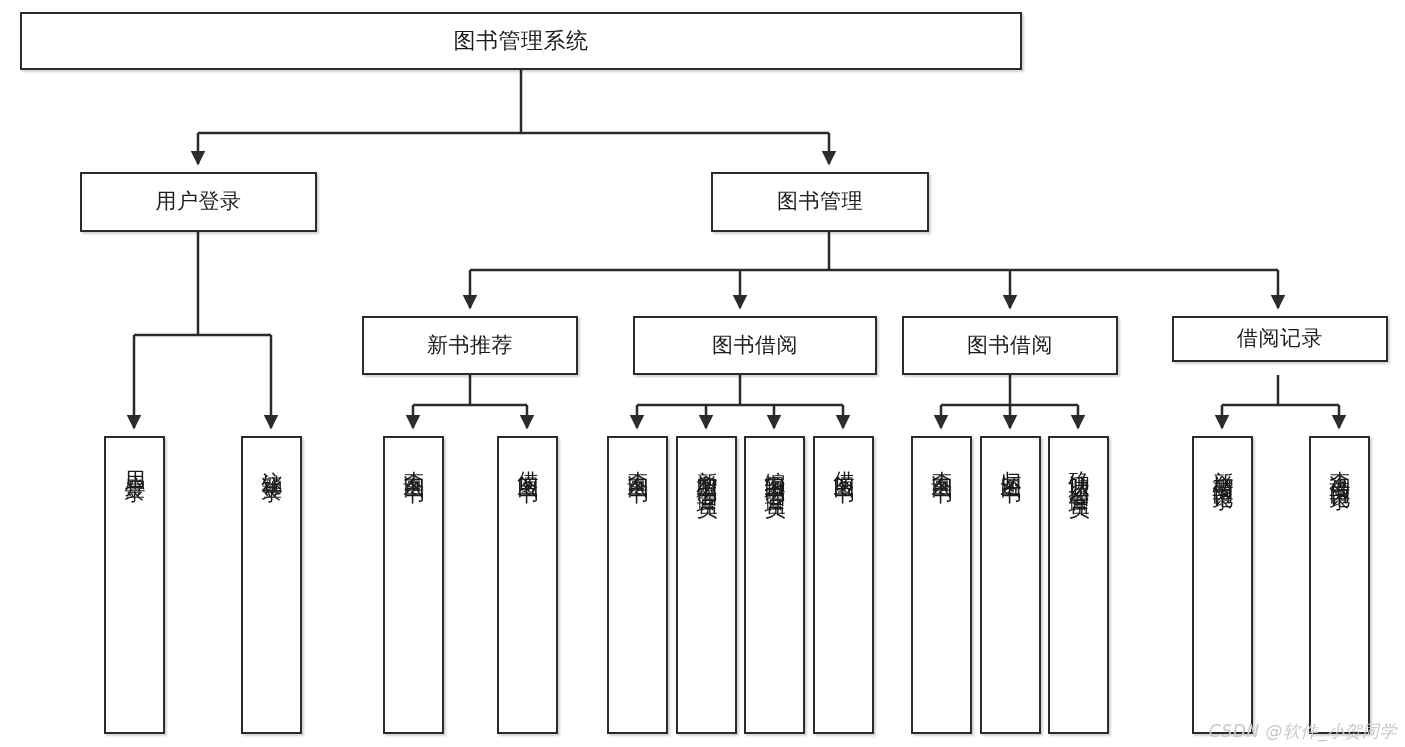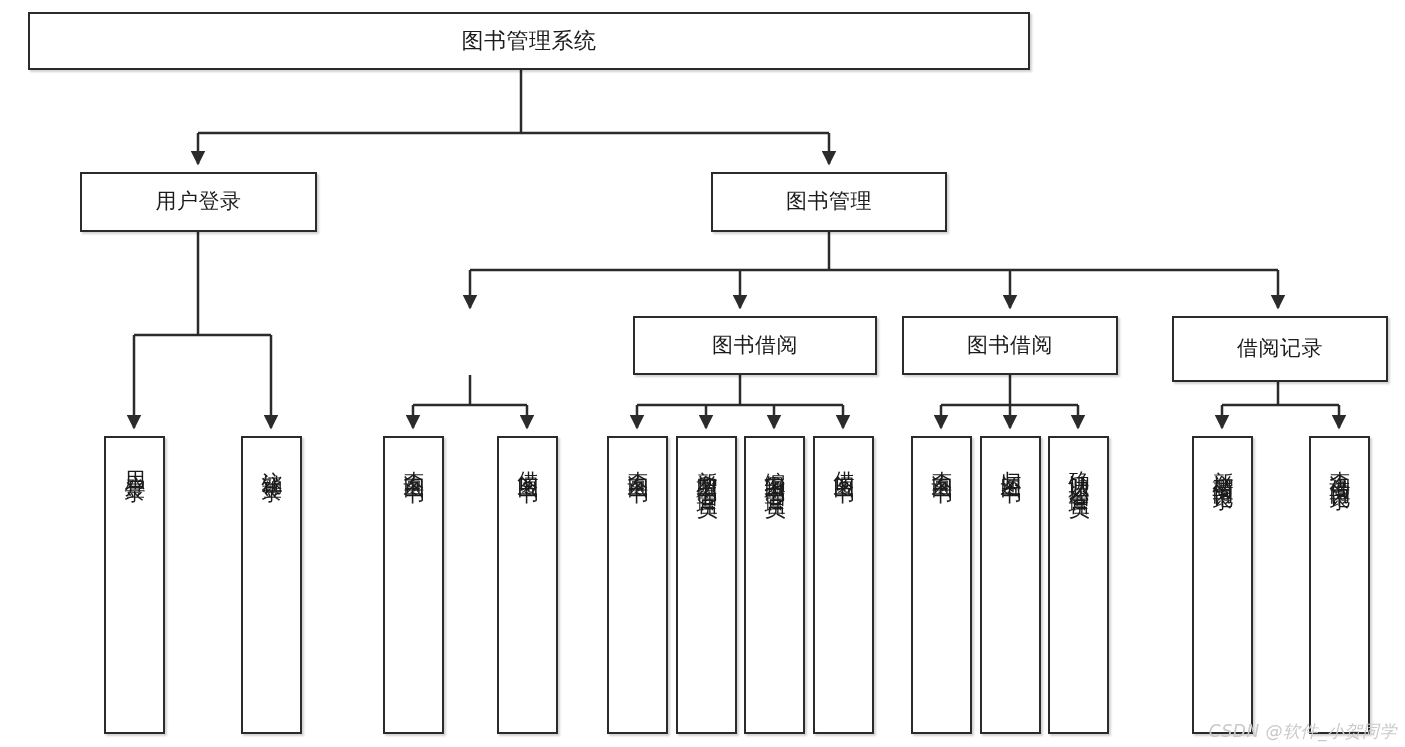--- a/index.html
+++ b/index.html
@@ -132,38 +132,41 @@
       <path d="M 1010 405 L 1010 428" marker-end="url(#arrow)"></path>
       <path d="M 1078 405 L 1078 428" marker-end="url(#arrow)"></path>
 
       <path d="M 1278 375 L 1278 405"></path>
       <path d="M 1222 405 L 1339 405"></path>
       <path d="M 1222 405 L 1222 428" marker-end="url(#arrow)"></path>
       <path d="M 1339 405 L 1339 428" marker-end="url(#arrow)"></path>
     </g>
   </svg>
 
-  <div class="node root horiz" style="left:28px; top:12px; width:1002px; height:58px;">
+  <div class="node root horiz" style="left:20px; top:12px; width:1002px; height:58px;">
     <span class="node-label">图书管理系统</span>
   </div>
 
   <div class="node horiz" style="left:80px; top:172px; width:237px; height:60px;">
     <span class="node-label">用户登录</span>
   </div>
-  <div class="node horiz" style="left:711px; top:172px; width:236px; height:60px;">
+  <div class="node horiz" style="left:711px; top:172px; width:218px; height:60px;">
     <span class="node-label">图书管理</span>
   </div>
 
+  <div class="node horiz" style="left:362px; top:316px; width:216px; height:59px;">
+    <span class="node-label">新书推荐</span>
+  </div>
   <div class="node horiz" style="left:633px; top:316px; width:244px; height:59px;">
     <span class="node-label">图书借阅</span>
   </div>
   <div class="node horiz" style="left:902px; top:316px; width:216px; height:59px;">
     <span class="node-label">图书借阅</span>
   </div>
-  <div class="node horiz" style="left:1172px; top:316px; width:216px; height:66px;">
+  <div class="node horiz" style="left:1172px; top:316px; width:216px; height:46px;">
     <span class="node-label">借阅记录</span>
   </div>
 
   <div class="node vert" style="left:104px; top:436px; width:61px; height:298px;">
     <span class="node-label">用户登录</span>
   </div>
   <div class="node vert" style="left:241px; top:436px; width:61px; height:298px;">
     <span class="node-label">注销登录</span>
   </div>
 

